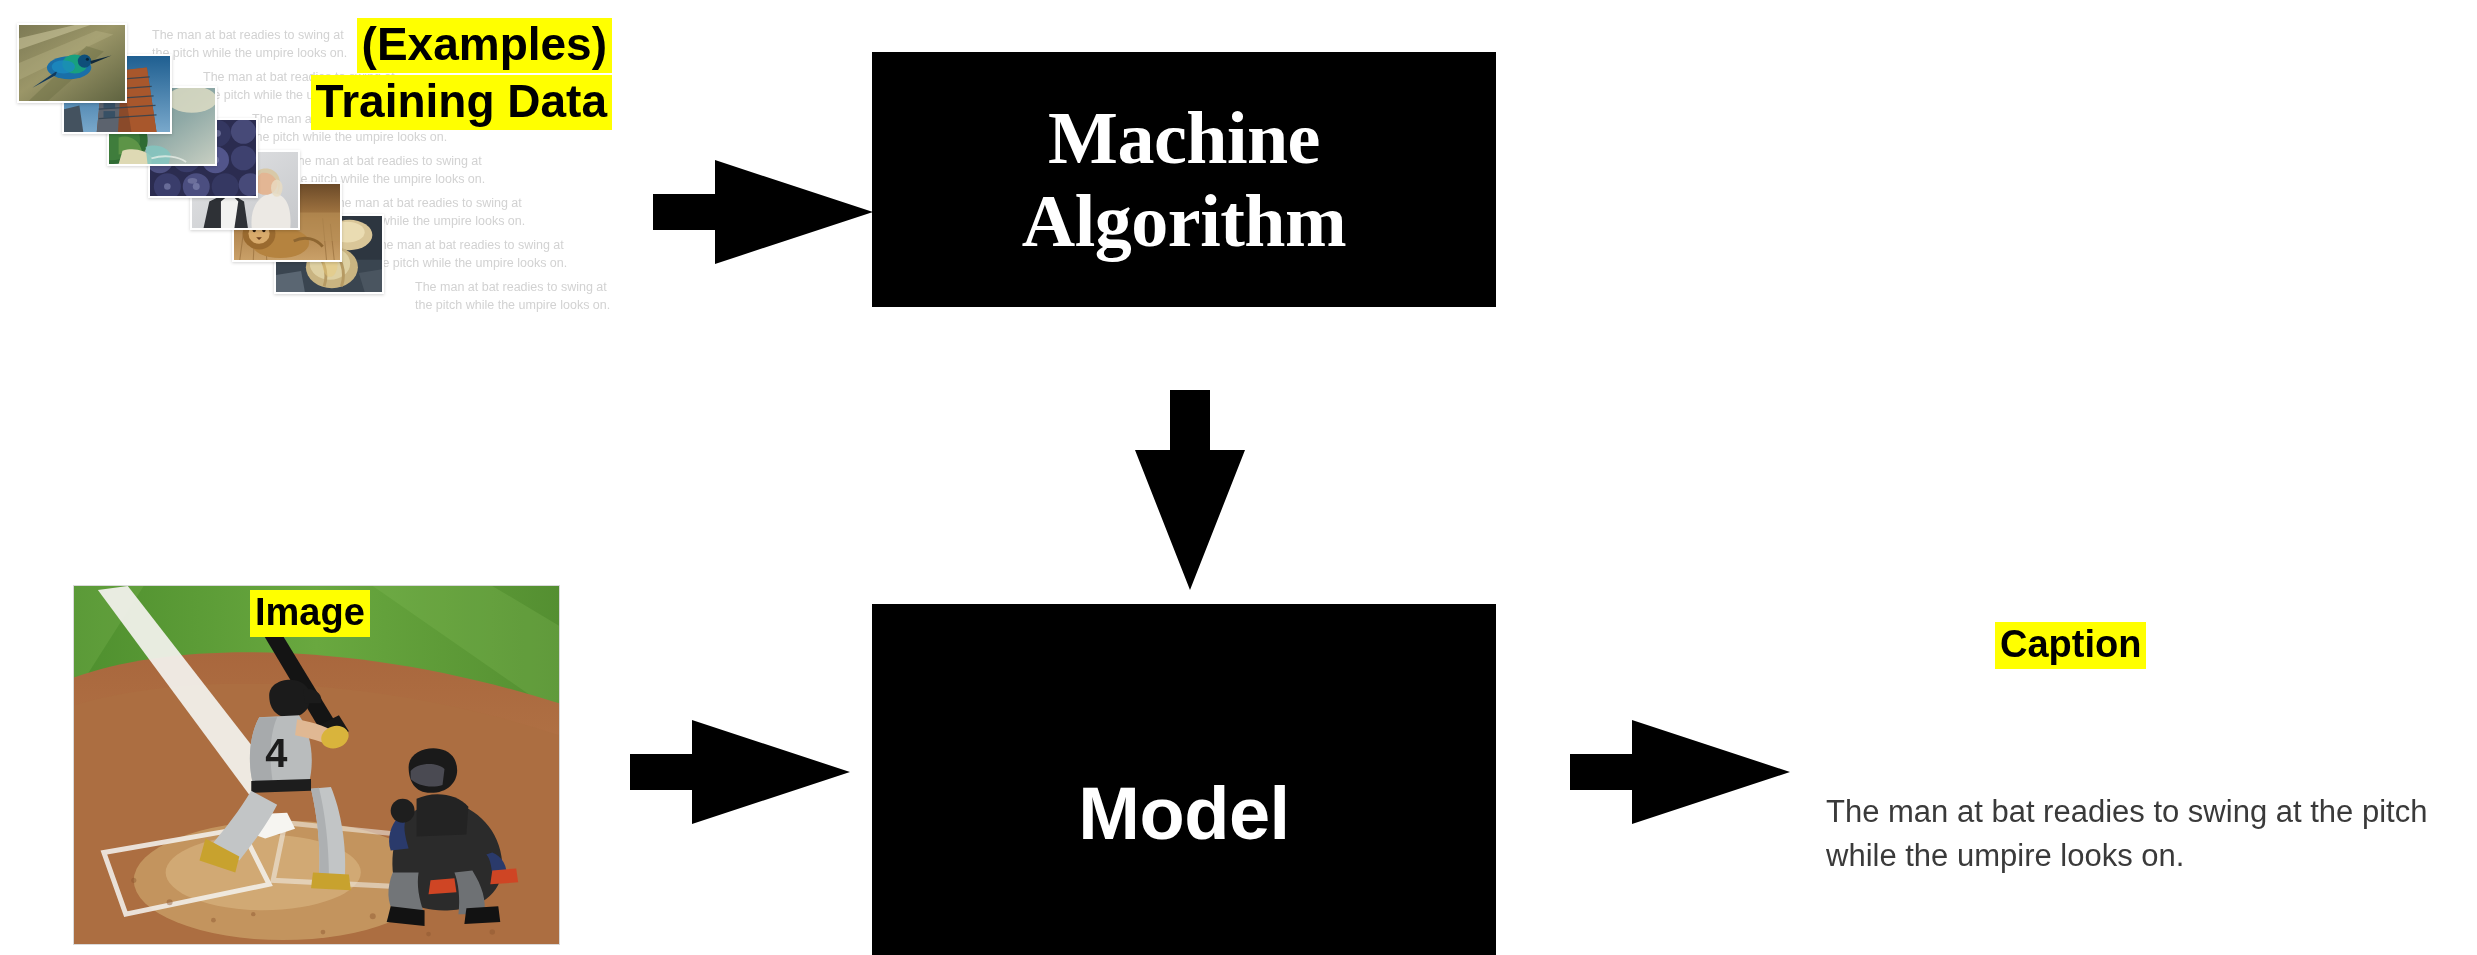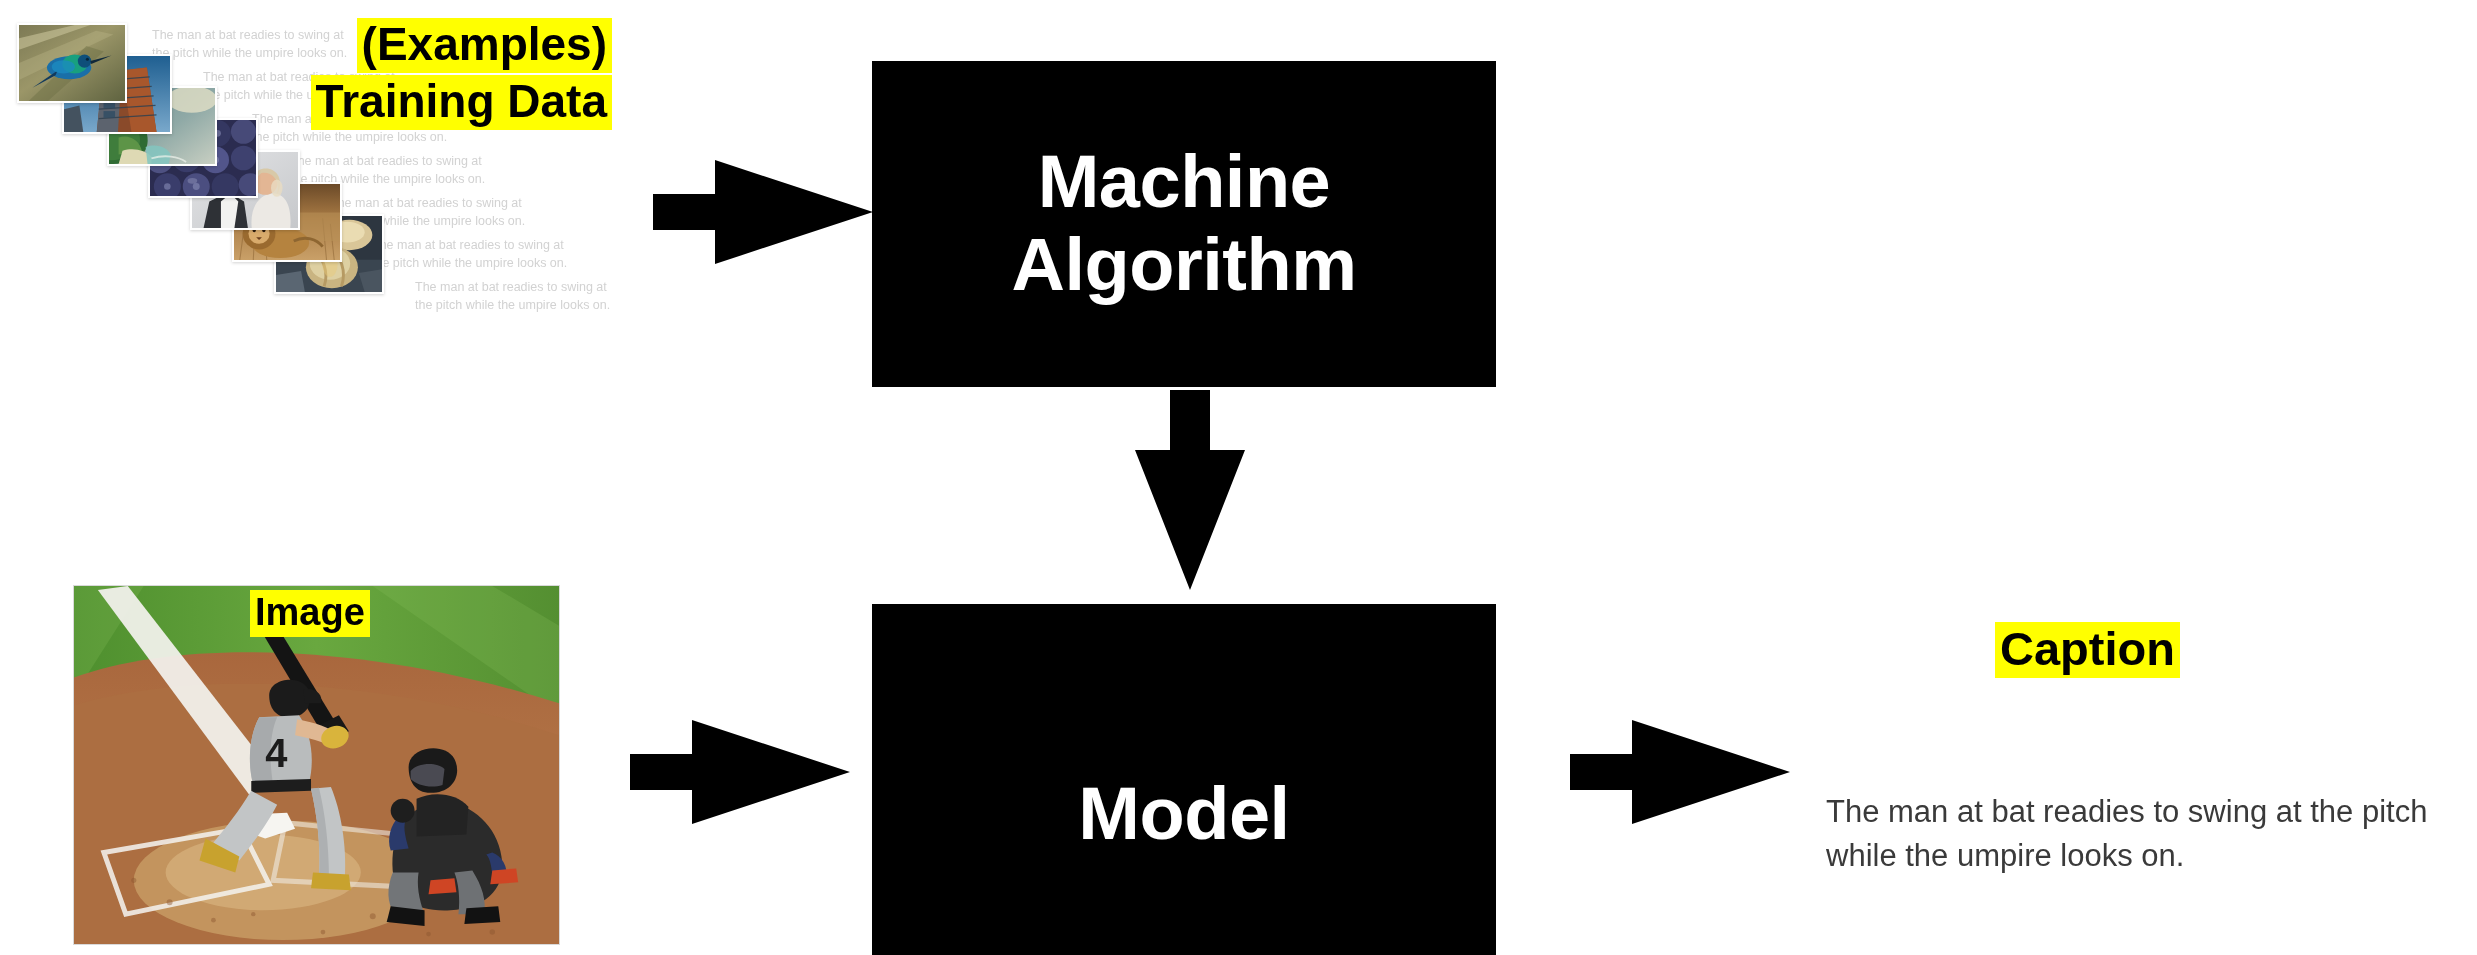--- a/index.html
+++ b/index.html
@@ -33,21 +33,21 @@
   }
   .process-box .box-line {
     color: #ffffff;
     font-weight: bold;
     text-align: center;
     line-height: 1.12;
     letter-spacing: -0.5px;
     white-space: nowrap;
   }
 
-  #ml-box { left: 872px; top: 61px; width: 624px; height: 326px; }
+  #ml-box { left: 872px; top: 52px; width: 624px; height: 255px; font-family: Liberation Serif, serif; }
   #ml-box .box-line { font-size: 74px; }
 
   #model-box { left: 872px; top: 604px; width: 624px; height: 420px; }
   #model-box .box-line { font-size: 74px; }
 
   
   .hl {
     position: absolute;
     font-weight: bold;
     color: #000000;
@@ -76,21 +76,21 @@
     left: 250px;
     top: 590px;
     font-size: 38px;
     z-index: 40;
     text-decoration: underline;
   }
 
   #caption-label {
     left: 1995px;
     top: 622px;
-    font-size: 47px;
+    font-size: 38px;
     z-index: 40;
   }
 
   
   #caption-text {
     position: absolute;
     left: 1826px;
     top: 790px;
     width: 640px;
     font-size: 31px;

